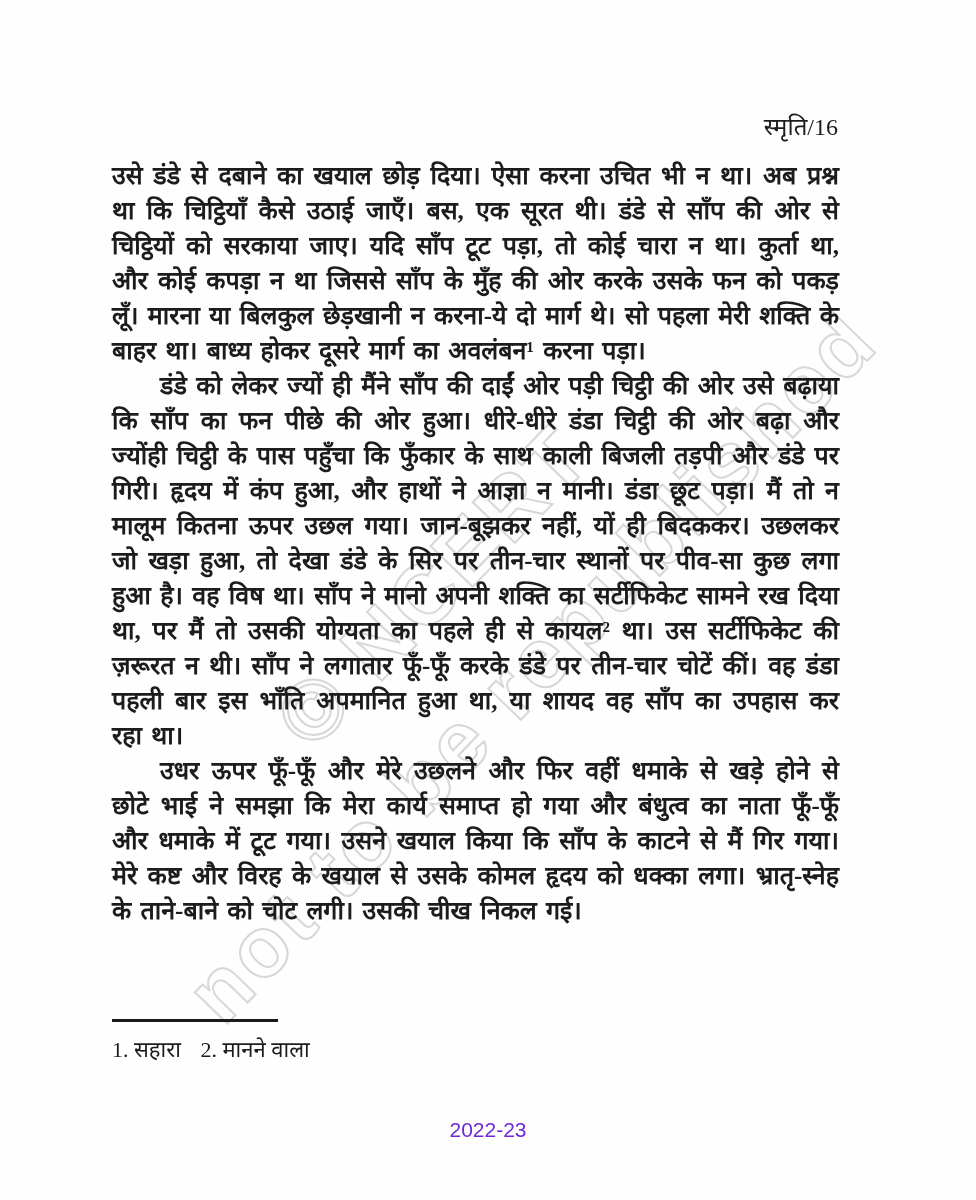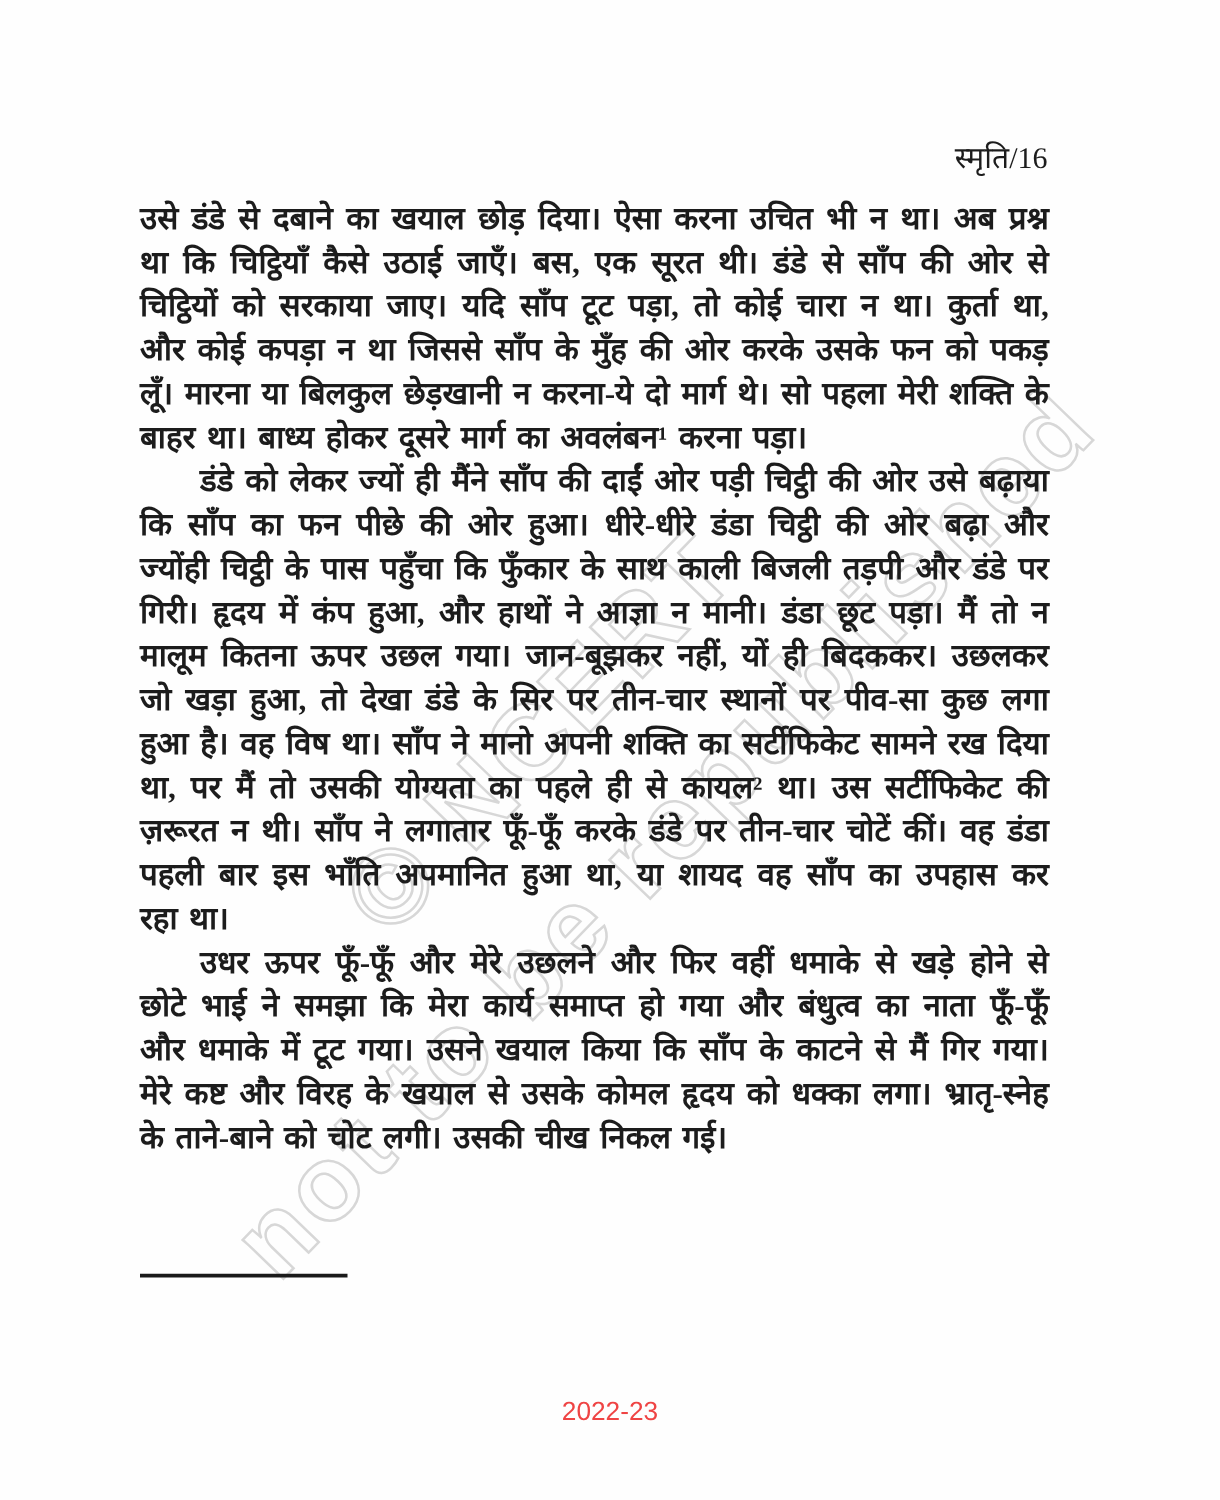--- a/index.html
+++ b/index.html
@@ -83,21 +83,21 @@
   .footnote span { margin-right: 14px; }
   
   .footer-year {
     position: absolute;
     left: 0;
     top: 1118px;
     width: 100%;
     text-align: center;
     font-family: "Liberation Sans", "DejaVu Sans", sans-serif;
     font-size: 21px;
-    color: #ef4444;
+    color: #6d28d9;
     z-index: 1;
   }
 </style>
 </head>
 <body>
 
 <div class="page">
 
   <div class="watermark" aria-hidden="true">
     <div class="wm-line1">© NCERT</div>
@@ -107,16 +107,20 @@
   <div class="page-header">स्मृति/16</div>
 
   <div class="body-text">
     <p>उसे डंडे से दबाने का खयाल छोड़ दिया। ऐसा करना उचित भी न था। अब प्रश्न था कि चिट्ठियाँ कैसे उठाई जाएँ। बस, एक सूरत थी। डंडे से साँप की ओर से चिट्ठियों को सरकाया जाए। यदि साँप टूट पड़ा, तो कोई चारा न था। कुर्ता था, और कोई कपड़ा न था जिससे साँप के मुँह की ओर करके उसके फन को पकड़ लूँ। मारना या बिलकुल छेड़खानी न करना-ये दो मार्ग थे। सो पहला मेरी शक्ति के बाहर था। बाध्य होकर दूसरे मार्ग का अवलंबन¹ करना पड़ा।</p>
     <p class="indent">डंडे को लेकर ज्यों ही मैंने साँप की दाईं ओर पड़ी चिट्ठी की ओर उसे बढ़ाया कि साँप का फन पीछे की ओर हुआ। धीरे-धीरे डंडा चिट्ठी की ओर बढ़ा और ज्योंही चिट्ठी के पास पहुँचा कि फुँकार के साथ काली बिजली तड़पी और डंडे पर गिरी। हृदय में कंप हुआ, और हाथों ने आज्ञा न मानी। डंडा छूट पड़ा। मैं तो न मालूम कितना ऊपर उछल गया। जान-बूझकर नहीं, यों ही बिदककर। उछलकर जो खड़ा हुआ, तो देखा डंडे के सिर पर तीन-चार स्थानों पर पीव-सा कुछ लगा हुआ है। वह विष था। साँप ने मानो अपनी शक्ति का सर्टीफिकेट सामने रख दिया था, पर मैं तो उसकी योग्यता का पहले ही से कायल² था। उस सर्टीफिकेट की ज़रूरत न थी। साँप ने लगातार फूँ-फूँ करके डंडे पर तीन-चार चोटें कीं। वह डंडा पहली बार इस भाँति अपमानित हुआ था, या शायद वह साँप का उपहास कर रहा था।</p>
     <p class="indent">उधर ऊपर फूँ-फूँ और मेरे उछलने और फिर वहीं धमाके से खड़े होने से छोटे भाई ने समझा कि मेरा कार्य समाप्त हो गया और बंधुत्व का नाता फूँ-फूँ और धमाके में टूट गया। उसने खयाल किया कि साँप के काटने से मैं गिर गया। मेरे कष्ट और विरह के खयाल से उसके कोमल हृदय को धक्का लगा। भ्रातृ-स्नेह के ताने-बाने को चोट लगी। उसकी चीख निकल गई।</p>
   </div>
 
   <div class="footnote-rule"></div>
 
+  <div class="footnote">
+    <span>1. सहारा</span>
+    <span>2. मानने वाला</span>
+  </div>
 
   <div class="footer-year">2022-23</div>
 
 </div>
 
 </body></html>

